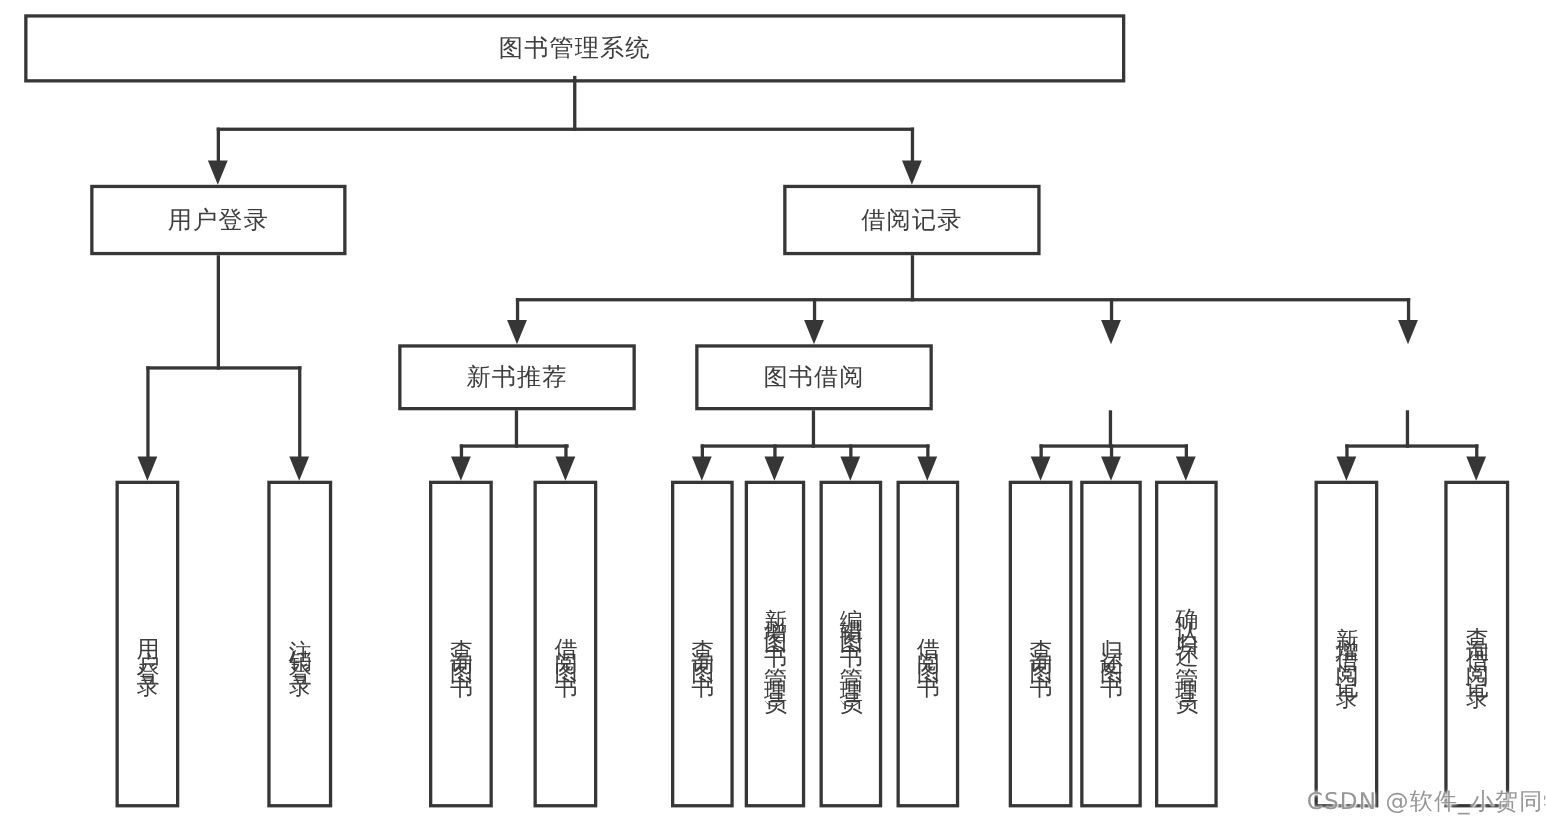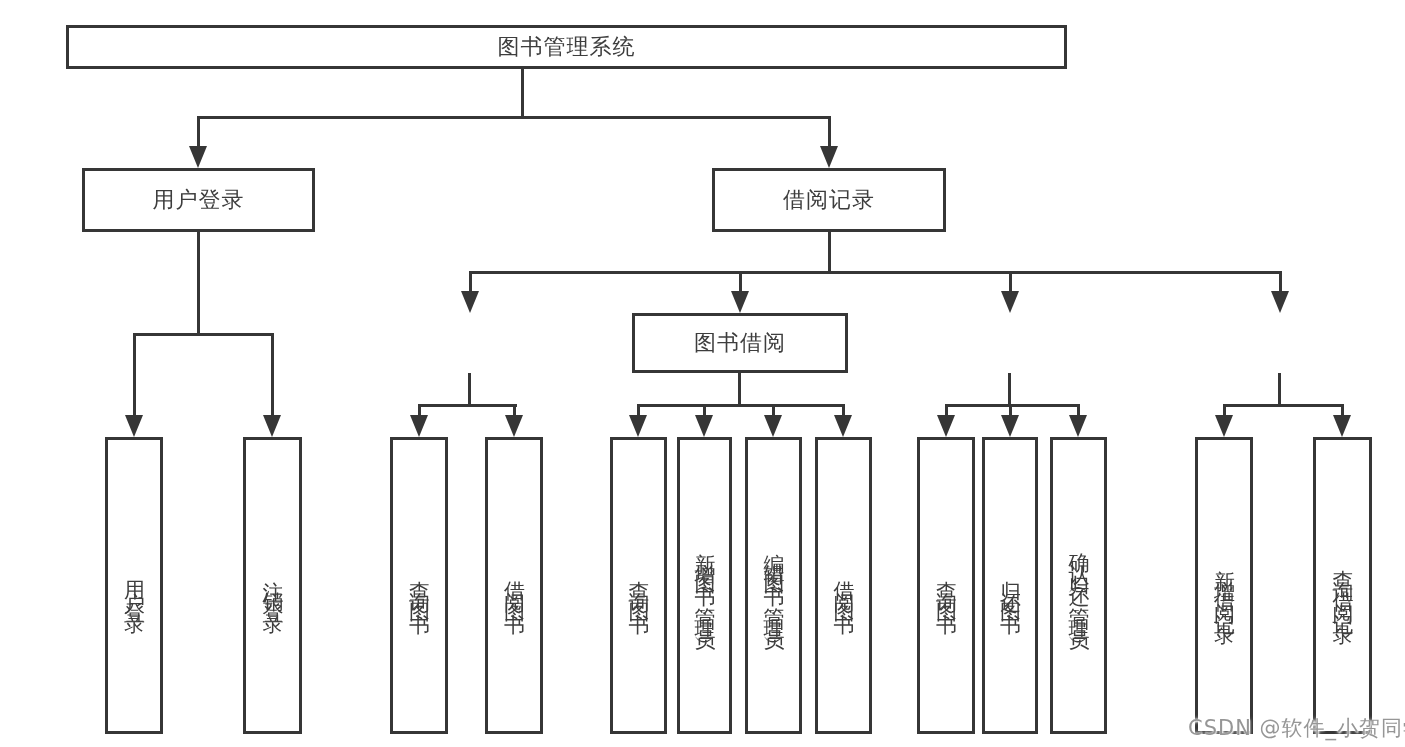--- a/index.html
+++ b/index.html
@@ -17,21 +17,21 @@
     font-size:21px;line-height:1;letter-spacing:11px;color:#3d3d3d;white-space:nowrap;
   }
   .h{position:absolute;height:3px;background:#363636;}
   .v{position:absolute;width:3px;background:#363636;}
   .arw{
     position:absolute;width:0;height:0;
     border-left:9px solid transparent;border-right:9px solid transparent;
     border-top:22px solid #363636;
   }
   
-  .n-root{left:22px;top:25px;width:1001px;height:44px;margin-left:44px;}
+  .n-root{left:22px;top:13px;width:1001px;height:62px;}
   .n-l2-0{left:82px;top:168px;width:233px;height:64px;}
   .n-l2-1{left:712px;top:168px;width:234px;height:64px;}
   .n-l3-0{left:362px;top:313px;width:216px;height:60px;}
   .n-l3-1{left:632px;top:313px;width:216px;height:60px;}
   .n-l3-2{left:902px;top:313px;width:216px;height:60px;}
   .n-l3-3{left:1173px;top:313px;width:215px;height:60px;}
   .leaf{top:437px;height:297px;}
   .n-a0{left:105px;width:58px;}
   .n-a1{left:243px;width:59px;}
   .n-b0{left:390px;width:58px;}
@@ -60,20 +60,23 @@
     <span class="hlabel">图书管理系统</span>
   </div>
 
   <div class="box n-l2-0">
     <span class="hlabel">用户登录</span>
   </div>
   <div class="box n-l2-1">
     <span class="hlabel">借阅记录</span>
   </div>
 
+  <div class="box n-l3-0">
+    <span class="hlabel">新书推荐</span>
+  </div>
   <div class="box n-l3-1">
     <span class="hlabel">图书借阅</span>
   </div>
 
   <div class="box leaf n-a0">
     <span class="vlabel">用户登录</span>
   </div>
   <div class="box leaf n-a1">
     <span class="vlabel">注销登录</span>
   </div>

